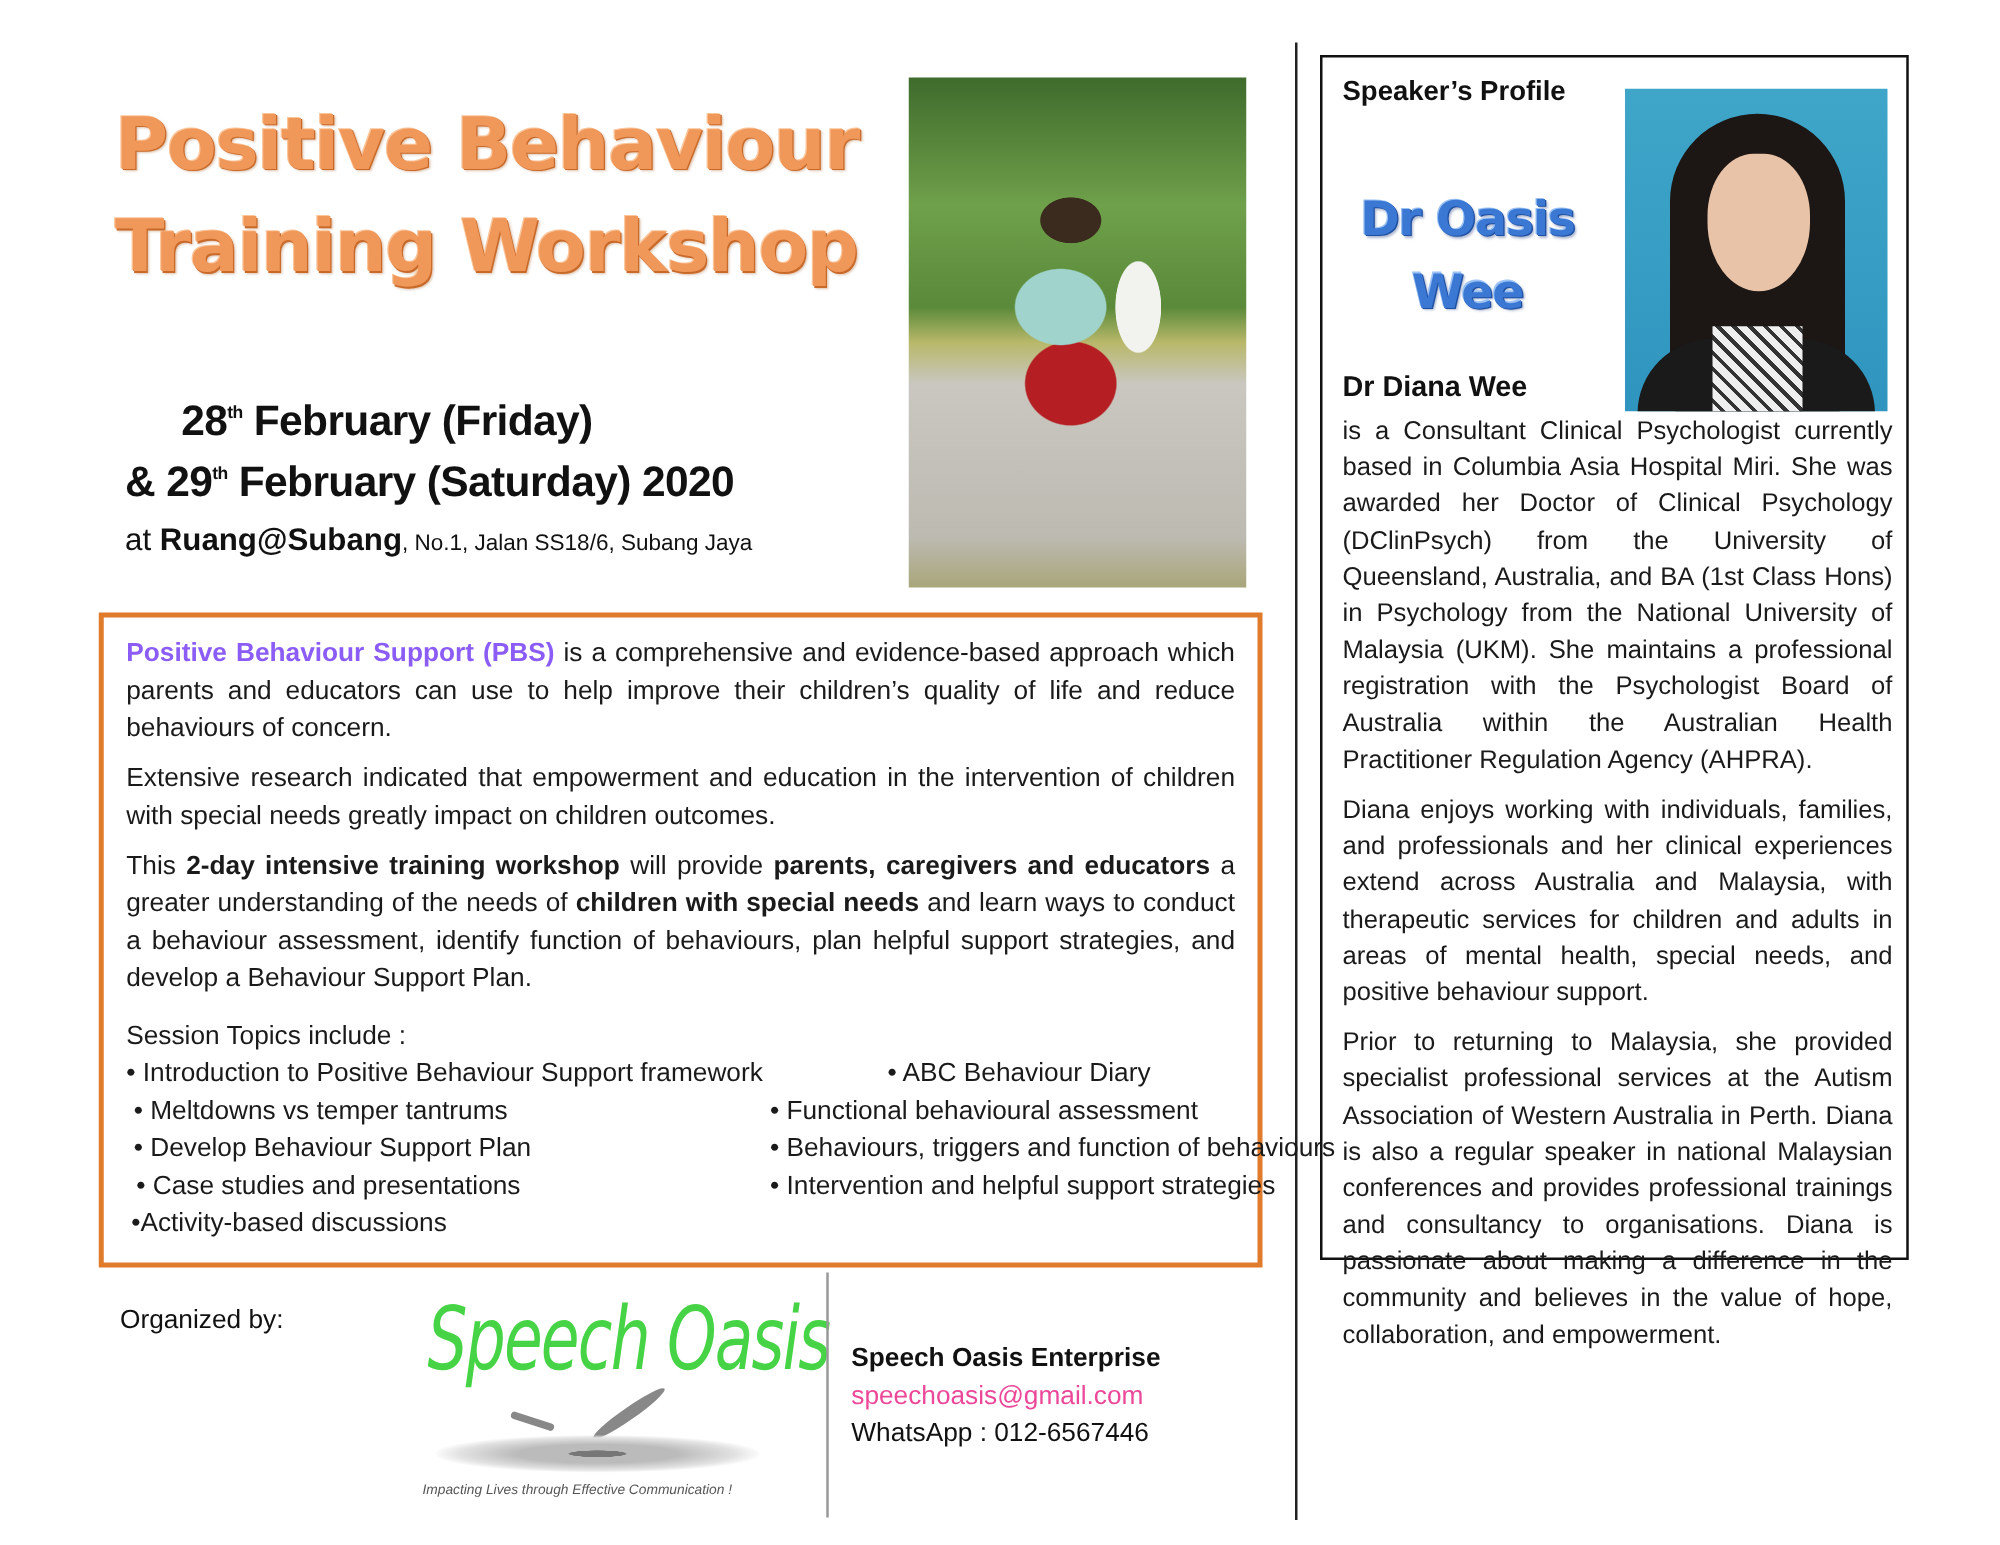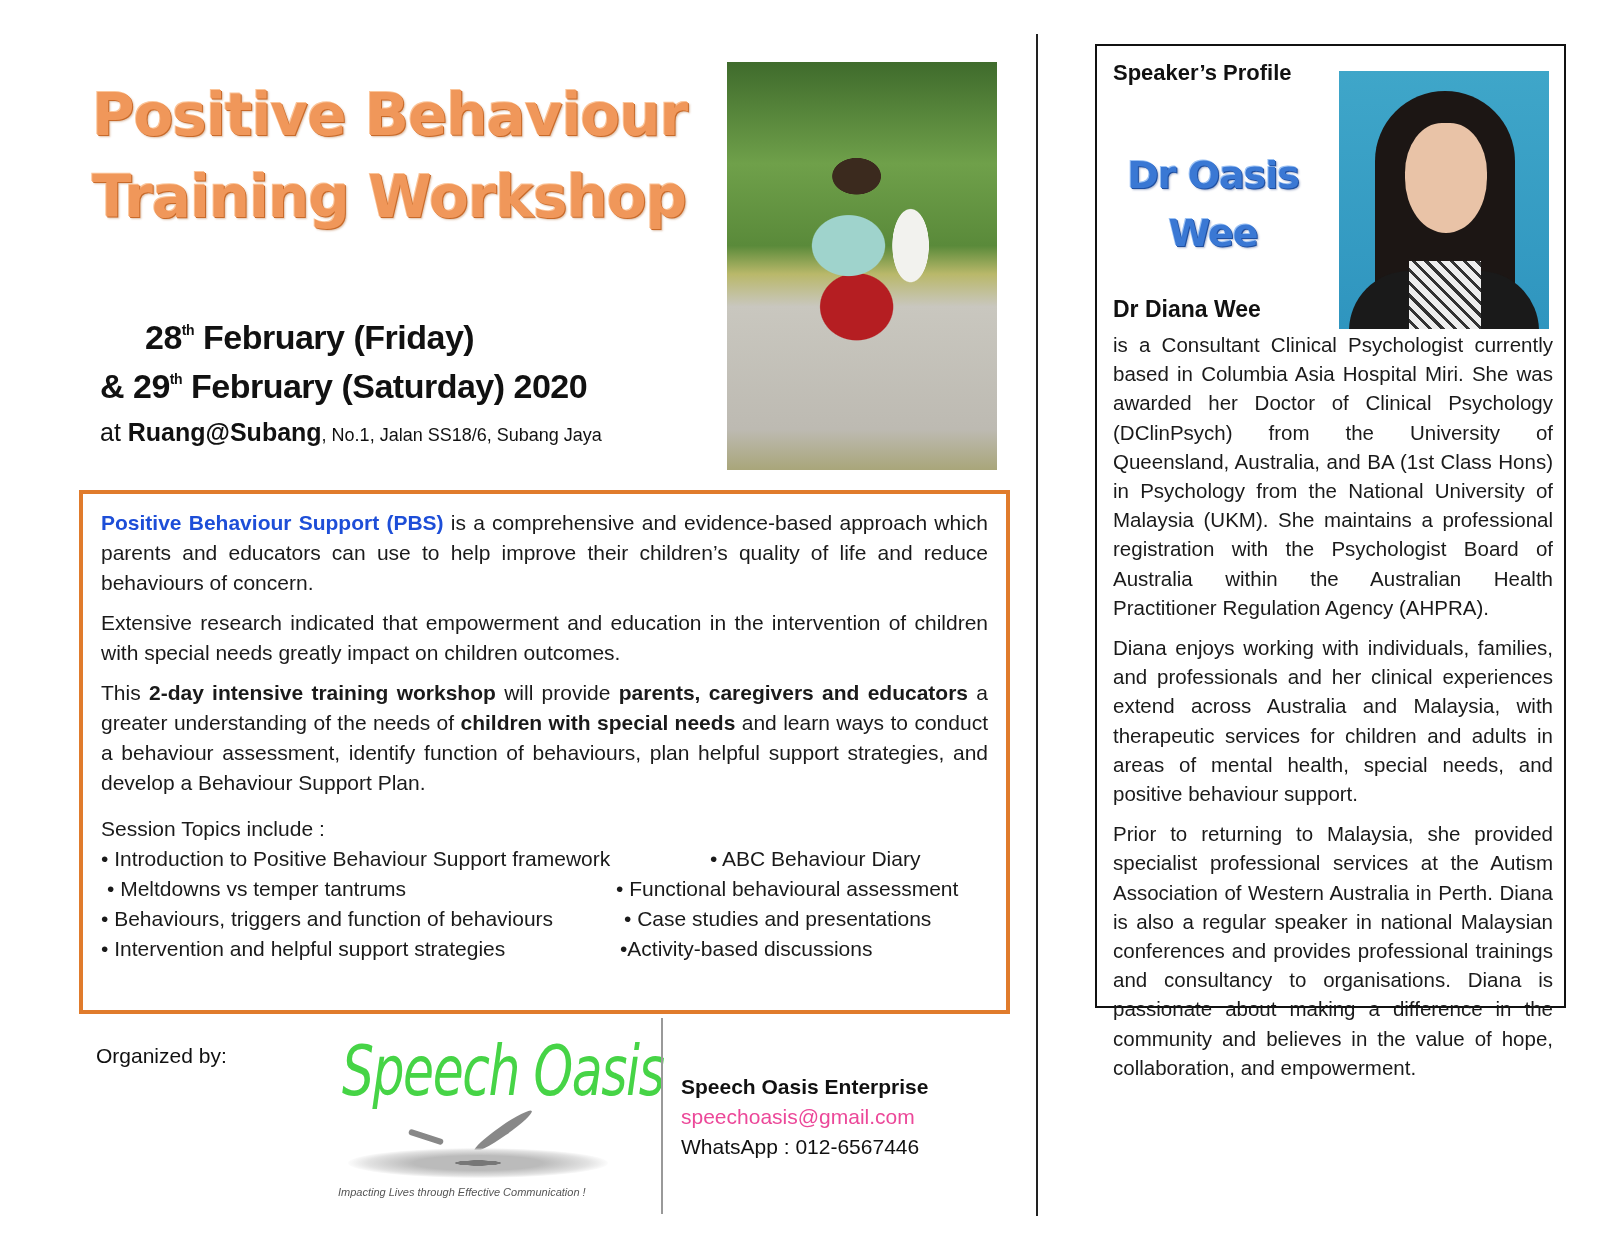--- a/index.html
+++ b/index.html
@@ -38,21 +38,21 @@
   }
 
   .divider-v1 { position: absolute; left: 1036px; top: 34px; width: 2px; height: 1182px; background: #222; }
 
   .info-box {
     position: absolute; left: 79px; top: 490px; width: 931px; height: 524px;
     border: 4px solid #e07b2c; padding: 14px 18px 0 18px;
     font-size: 21px; line-height: 30px; color: #1a1a1a;
   }
   .info-box p { text-align: justify; margin-bottom: 10px; }
-  .info-box .hl { color: #1d4ed8; font-weight: bold; }
+  .info-box .hl { color: #8b5cf6; font-weight: bold; }
   .info-box b { font-weight: bold; }
   .topics-label { margin-top: 16px; }
   .topics { display: grid; grid-template-columns: 515px 1fr; column-gap: 0; }
   .topics .t { white-space: nowrap; line-height: 30px; }
 
   .org-label { position: absolute; left: 96px; top: 1044px; font-size: 21px; }
   .logo { position: absolute; left: 328px; top: 1030px; width: 320px; height: 175px; }
   .logo .logo-text {
     position: absolute; left: 14px; top: 0; font-family: "DejaVu Sans", sans-serif;
     font-size: 70px; color: #46d446; transform: scaleX(0.72); transform-origin: left top;
@@ -64,21 +64,21 @@
   .logo .swoosh2 { position: absolute; left: 140px; top: 96px; width: 70px; height: 10px; background: #888; border-radius: 50%; transform: rotate(-35deg); }
   .logo .tagline { position: absolute; left: 10px; top: 156px; font-size: 11px; font-style: italic; color: #555; white-space: nowrap; }
 
   .divider-v2 { position: absolute; left: 661px; top: 1018px; width: 2px; height: 196px; background: #999; }
 
   .contact { position: absolute; left: 681px; top: 1072px; font-size: 21px; line-height: 30px; }
   .contact .c-name { font-weight: bold; }
   .contact .c-email { color: #ec4899; display: block; }
 
   .speaker-panel {
-    position: absolute; left: 1095px; top: 44px; width: 471px; height: 964px;
+    position: absolute; left: 1056px; top: 44px; width: 471px; height: 964px;
     border: 2.5px solid #111;
   }
   .sp-heading { position: absolute; left: 16px; top: 14px; font-size: 22px; font-weight: bold; white-space: nowrap; }
   .sp-bigname {
     position: absolute; left: 16px; top: 100px; width: 200px; text-align: center;
     font-family: "DejaVu Sans", sans-serif; font-weight: bold; font-size: 38px; line-height: 58px;
     color: #3a78d4; letter-spacing: -1px;
     text-shadow: 1px 1px 0 #1f4fa0, -1px -1px 0 #9cc2f4, 2px 2px 2px rgba(20,50,120,0.35);
   }
   .sp-photo {
@@ -113,20 +113,21 @@
 <div class="info-box">
   <p><span class="hl">Positive Behaviour Support (PBS)</span><span> is a comprehensive and evidence-based approach which parents and educators can use to help improve their children’s quality of life and reduce behaviours of concern.</span></p>
   <p>Extensive research indicated that empowerment and education in the intervention of children with special needs greatly impact on children outcomes.</p>
   <p><span>This </span><b>2-day intensive training workshop</b><span> will provide </span><b>parents, caregivers and  educators</b><span> a greater understanding of the needs of </span><b>children with special needs</b><span> and learn ways to conduct a behaviour assessment, identify function of behaviours, plan helpful support strategies, and develop a Behaviour Support Plan.</span></p>
   <div class="topics-label">Session Topics include :</div>
   <div class="topics">
     <div class="t">• Introduction to Positive Behaviour Support framework</div>
     <div class="t" style="padding-left:94px">• ABC Behaviour Diary</div>
     <div class="t" style="padding-left:6px">• Meltdowns vs temper tantrums</div>
     <div class="t">• Functional behavioural assessment</div>
+    <div class="t" style="padding-left:6px">• Develop Behaviour Support Plan</div>
     <div class="t">• Behaviours, triggers and function of behaviours</div>
     <div class="t" style="padding-left:8px">• Case studies and presentations</div>
     <div class="t">• Intervention and helpful support strategies</div>
     <div class="t" style="padding-left:4px">•Activity-based discussions</div>
   </div>
 </div>
 
 <div class="org-label">Organized by:</div>
 <div class="logo">
   <div class="logo-text">Speech Oasis</div>

